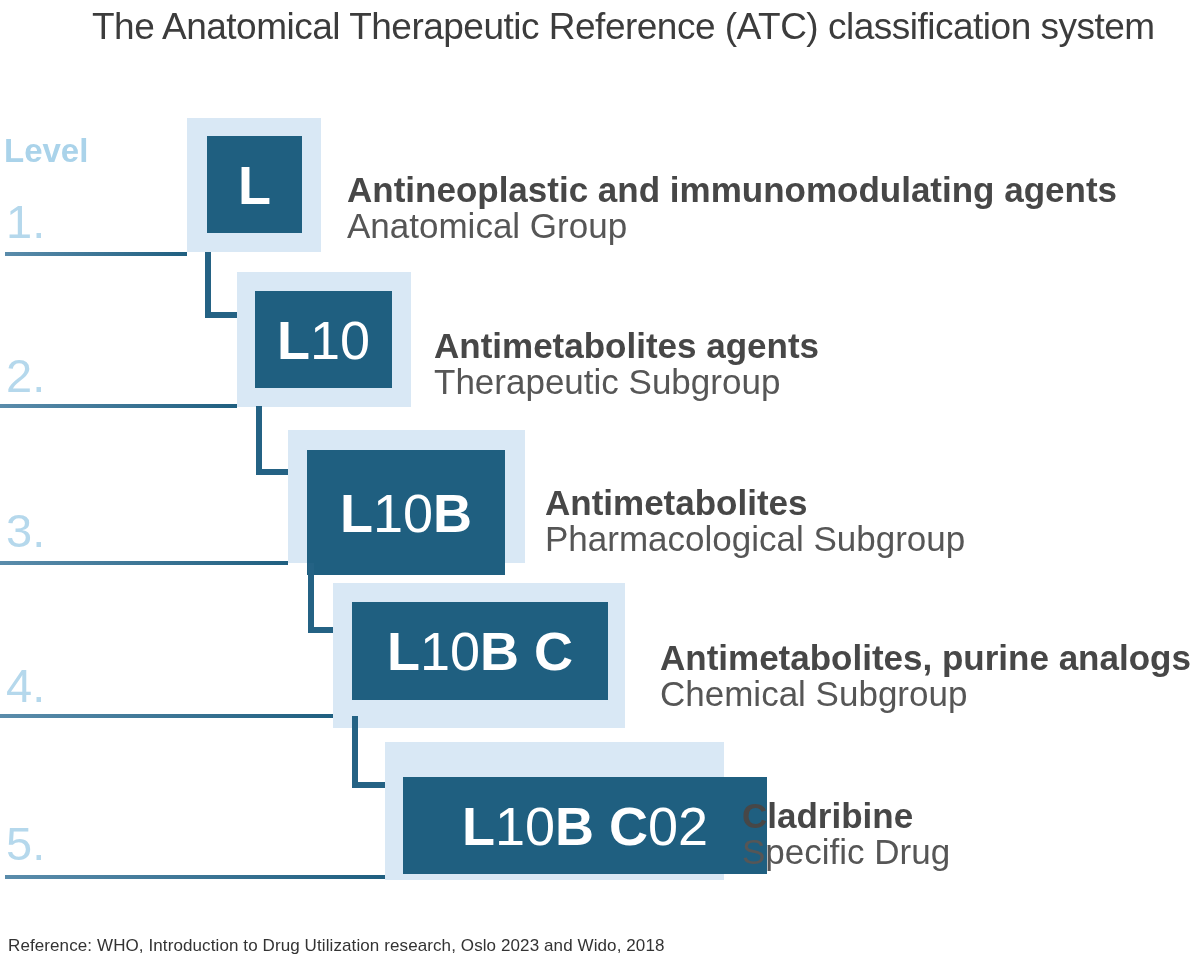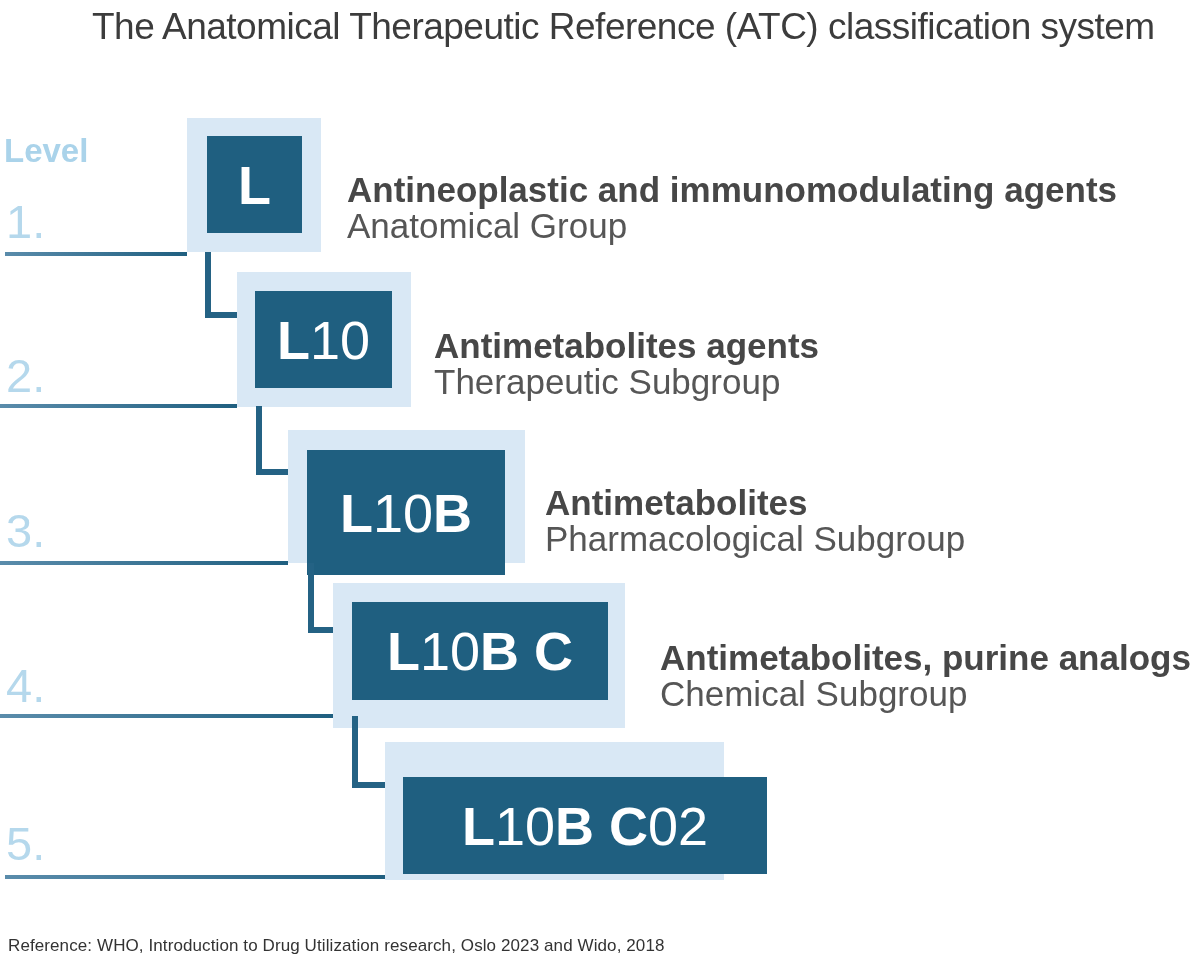--- a/index.html
+++ b/index.html
@@ -95,16 +95,20 @@
   <div class="vline" style="left:352px;top:716px;height:72px;"></div>
   <div class="hline" style="left:352px;top:782px;width:36px;"></div>
 
   <div class="level-num" style="top:816px;">5.</div>
   <div class="rule" style="left:5px;top:875px;width:380px;"></div>
   <div class="lightbox" style="left:385px;top:742px;width:339px;height:138px;">
     <div class="darkbox" style="left:18px;top:22px;width:364px;height:97px;margin-top:13px;">
       <span class="code"><span style="font-weight: 700;">L</span><span style="font-weight: 400;">10</span><span style="font-weight: 700;">B</span><span style="font-weight: 700;"> C</span><span style="font-weight: 400;">02</span></span>
     </div>
   </div>
+  <div class="desc" style="left:742px;top:798px;">
+    <div class="name">Cladribine</div>
+    <div class="cat">Specific Drug</div>
+  </div>
 
   <div class="reference">Reference: WHO, Introduction to Drug Utilization research, Oslo 2023 and Wido, 2018</div>
 
 </div>
 
 </body></html>

